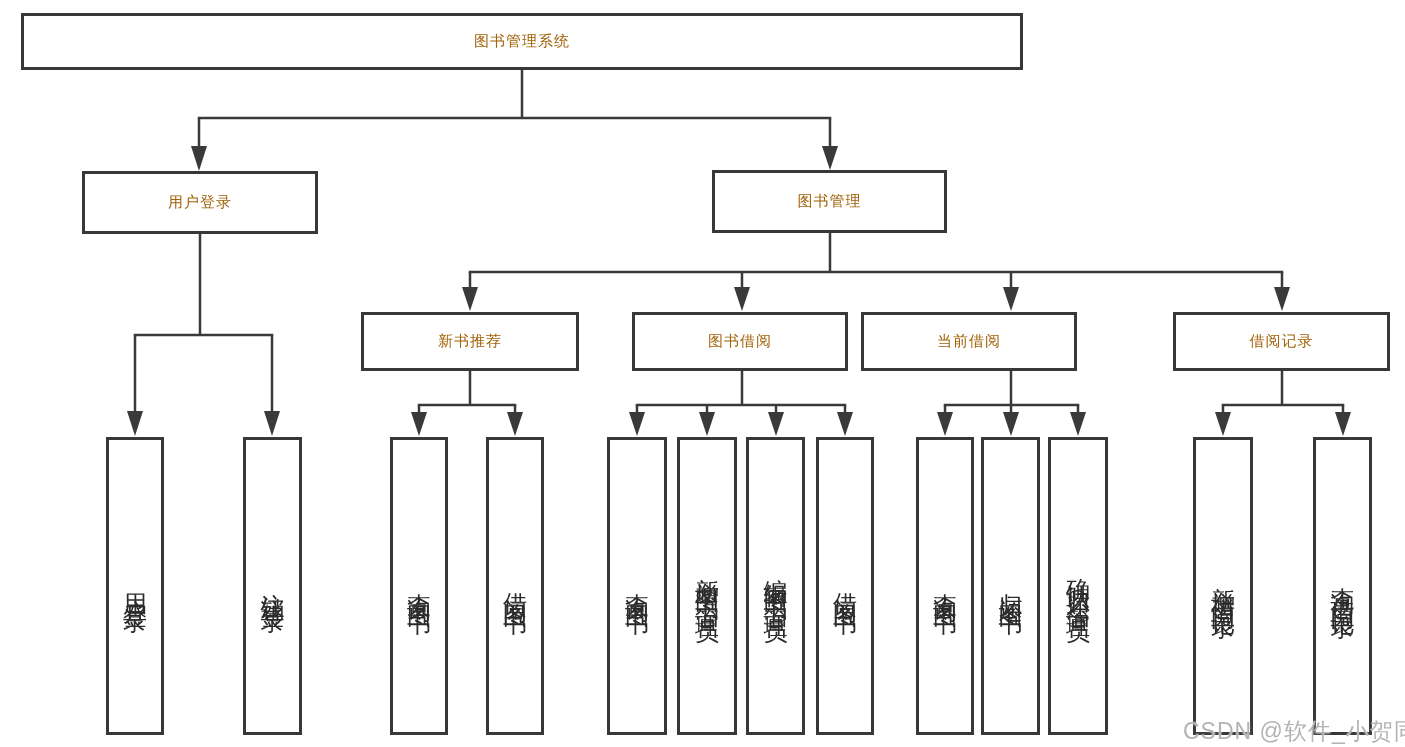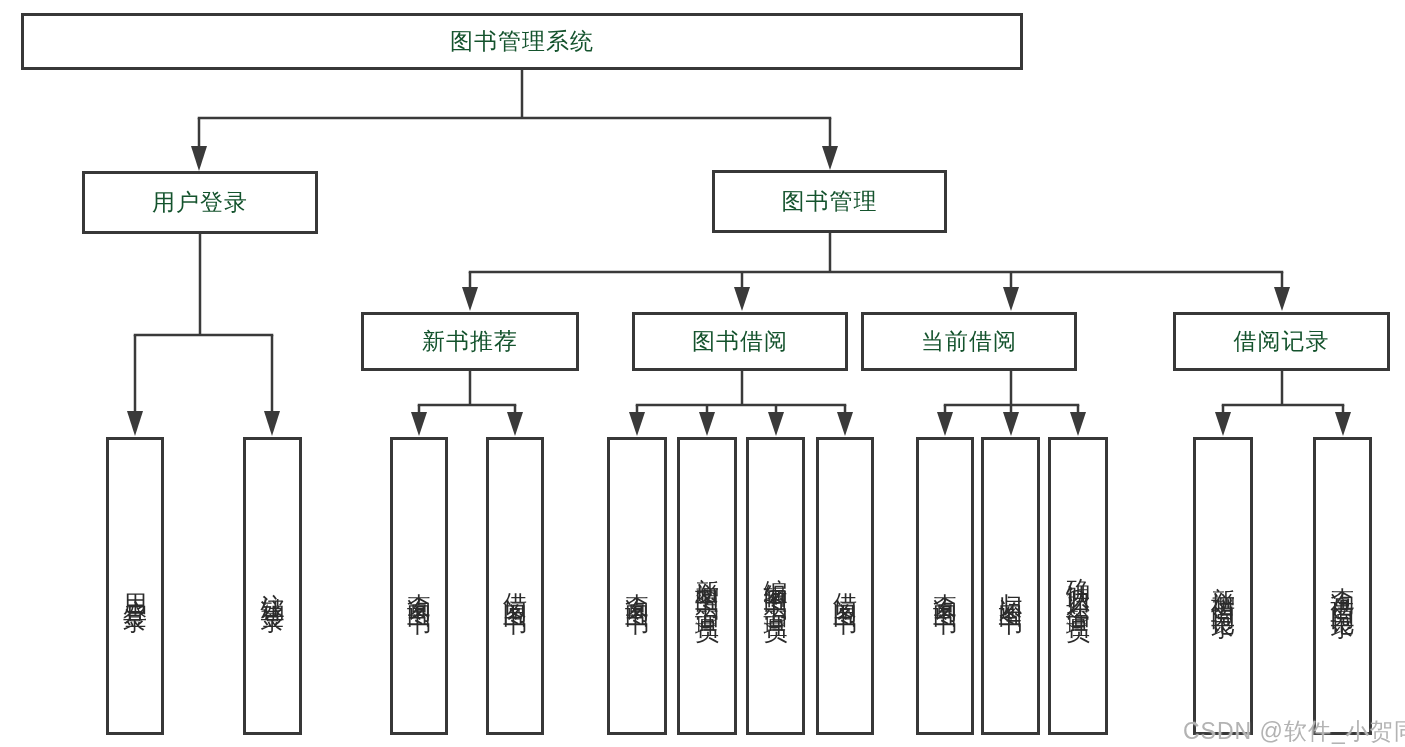--- a/index.html
+++ b/index.html
@@ -19,22 +19,22 @@
   }
   svg.connectors line { stroke: #3a3a3a; stroke-width: 2.5; }
   svg.connectors polygon { fill: #3a3a3a; }
   .hbox {
     position: absolute;
     background: #ffffff;
     border: 3px solid #383838;
     display: flex;
     align-items: center;
     justify-content: center;
-    font-size: 23px;
-    color: #14532d;
+    font-size: 15px;
+    color: #a16207;
     letter-spacing: 1px;
     white-space: nowrap;
   }
   .vbox {
     position: absolute;
     top: 437px;
     height: 298px;
     background: #ffffff;
     border: 3px solid #383838;
     display: flex;

